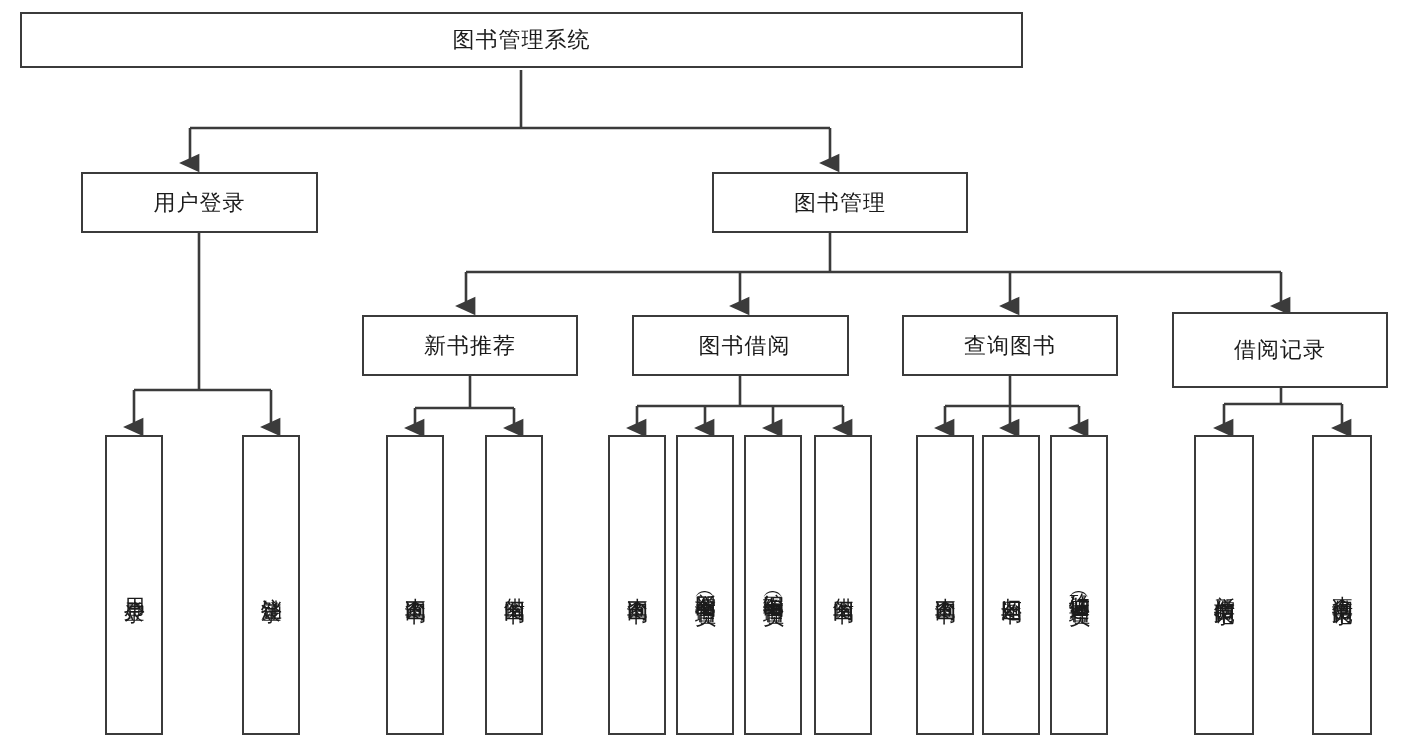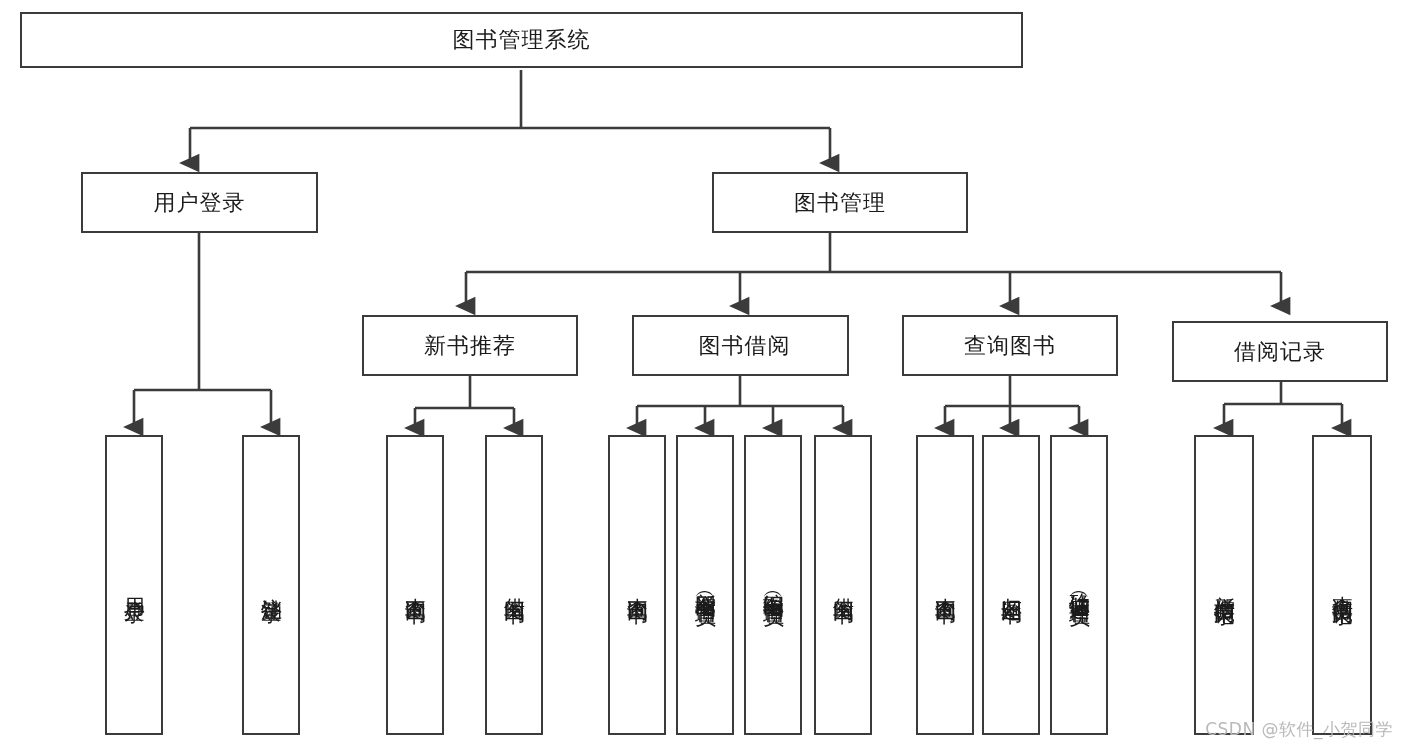--- a/index.html
+++ b/index.html
@@ -134,21 +134,21 @@
 
   <div class="node horiz" style="left:362px; top:315px; width:216px; height:61px;text-align:center;">
     <span>新书推荐</span>
   </div>
   <div class="node horiz" style="left:632px; top:315px; width:217px; height:61px;padding-left:8px;">
     <span>图书借阅</span>
   </div>
   <div class="node horiz" style="left:902px; top:315px; width:216px; height:61px;">
     <span>查询图书</span>
   </div>
-  <div class="node horiz" style="left:1172px; top:321px; width:216px; height:61px;">
+  <div class="node horiz" style="left:1172px; top:312px; width:216px; height:76px;">
     <span>借阅记录</span>
   </div>
 
   <div class="node vert" style="left:105px; top:435px; width:58px; height:300px;">
     <span class="vlabel">用户登录</span>
   </div>
   <div class="node vert" style="left:242px; top:435px; width:58px; height:300px;">
     <span class="vlabel">注销登录</span>
   </div>
 
@@ -182,15 +182,14 @@
     <span class="vlabel">确认归还（管理员）</span>
   </div>
 
   <div class="node vert" style="left:1194px; top:435px; width:60px; height:300px;">
     <span class="vlabel">新增借阅记录</span>
   </div>
   <div class="node vert" style="left:1312px; top:435px; width:60px; height:300px;">
     <span class="vlabel">查询借阅记录</span>
   </div>
 
-  <div class="watermark">CSDN @软件_小贺同学</div>
 
 </div>
 
 </body></html>

